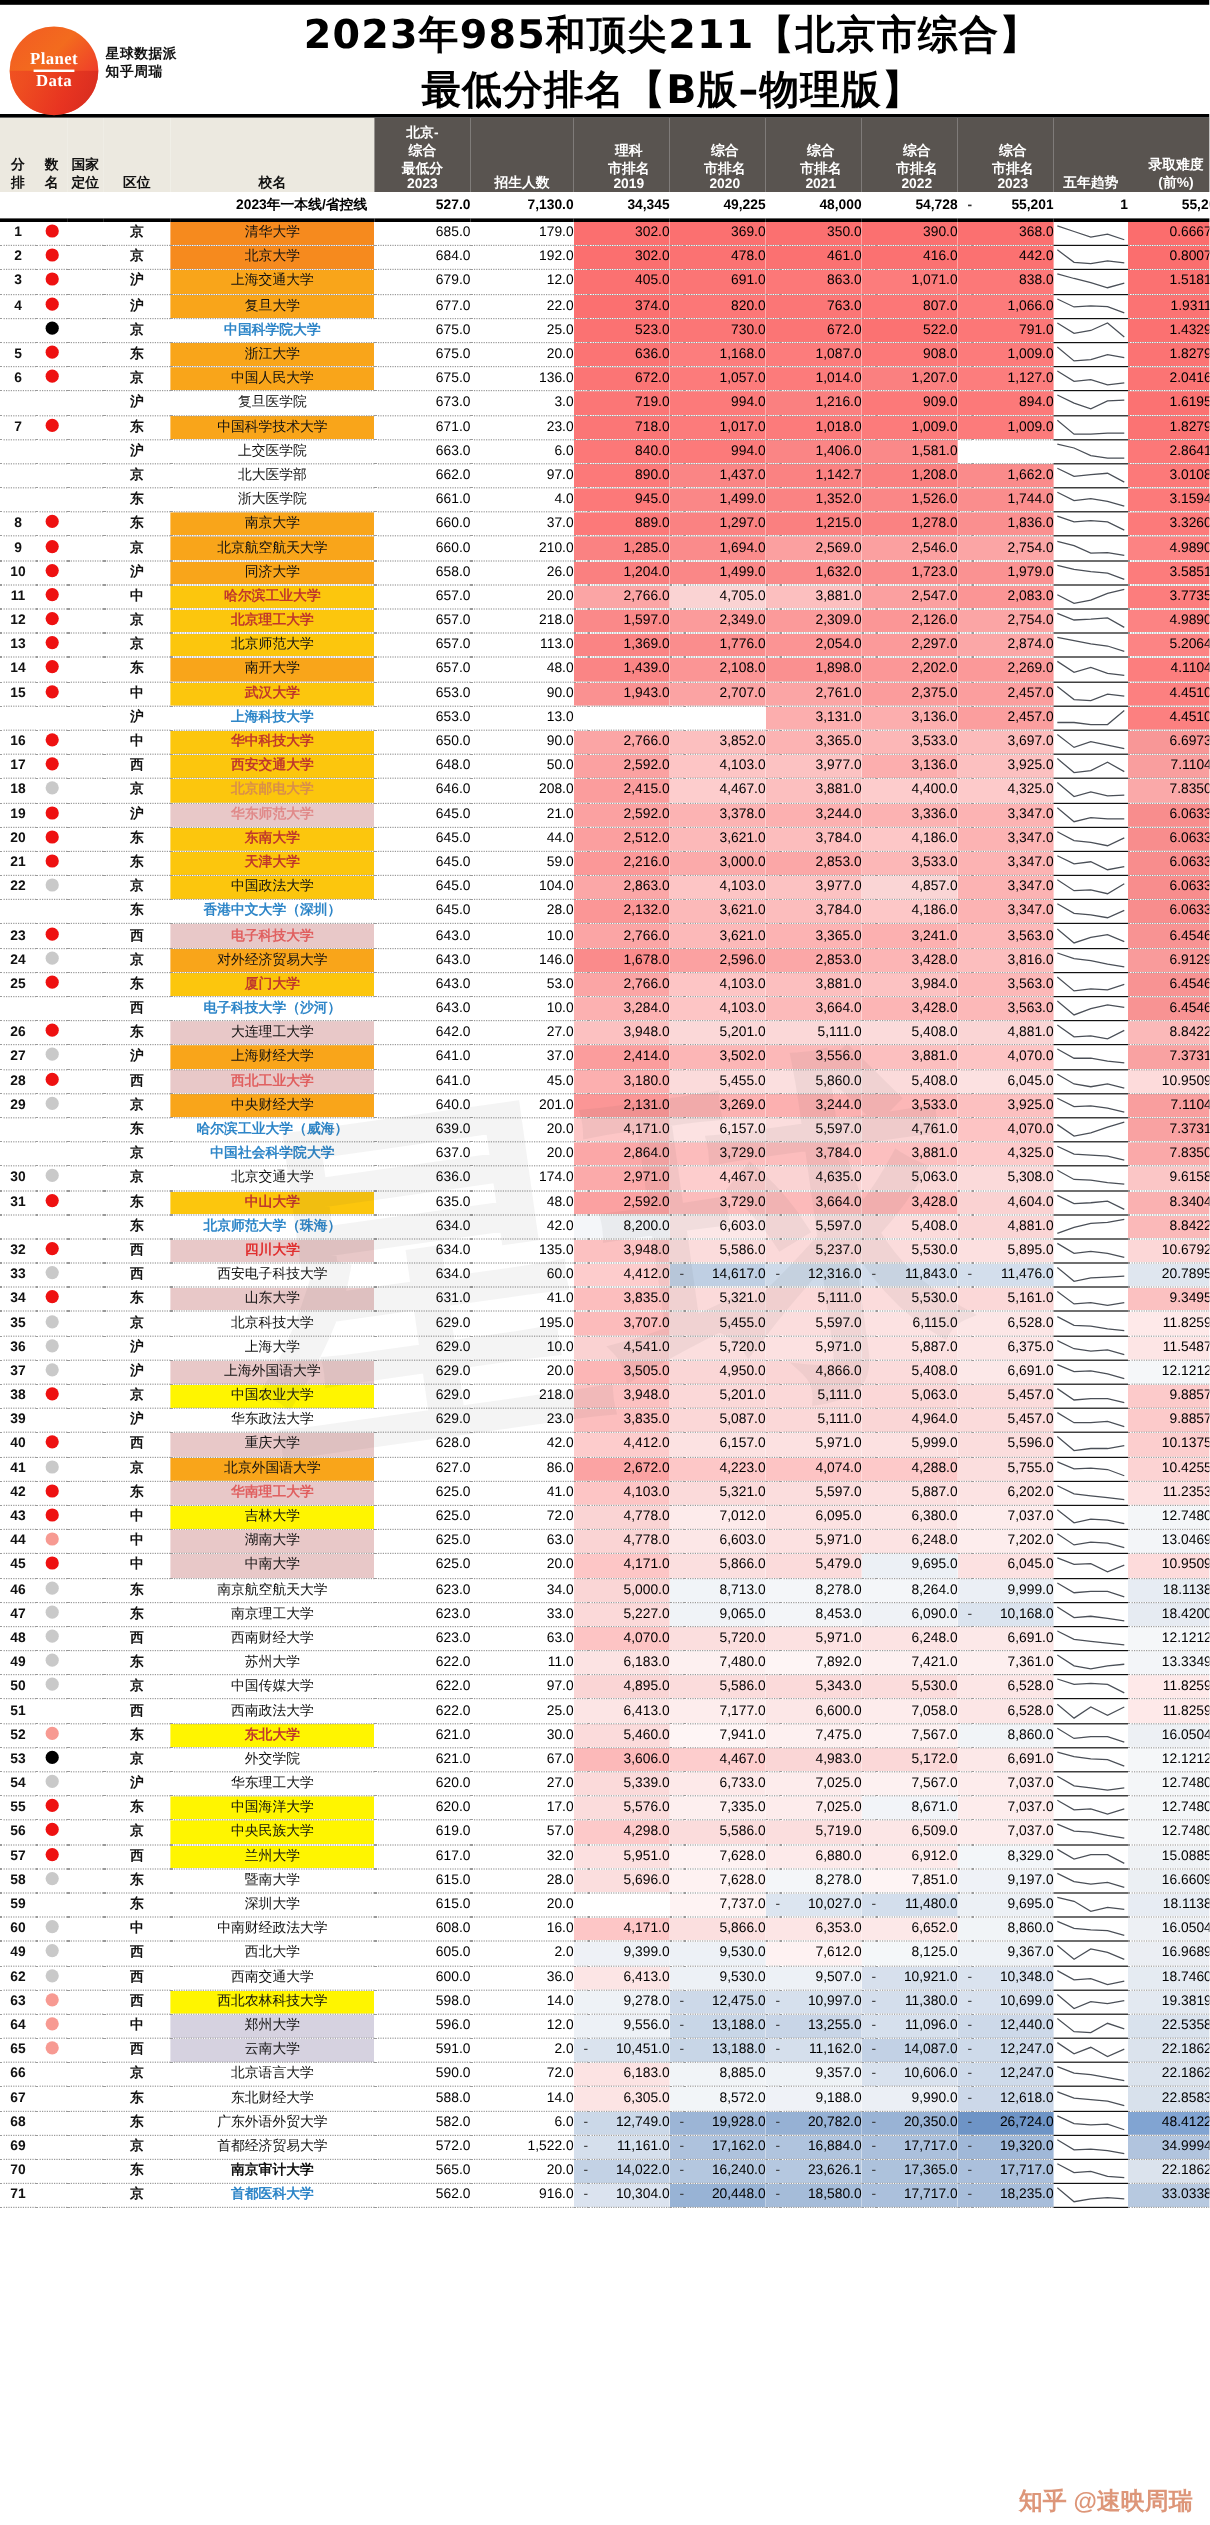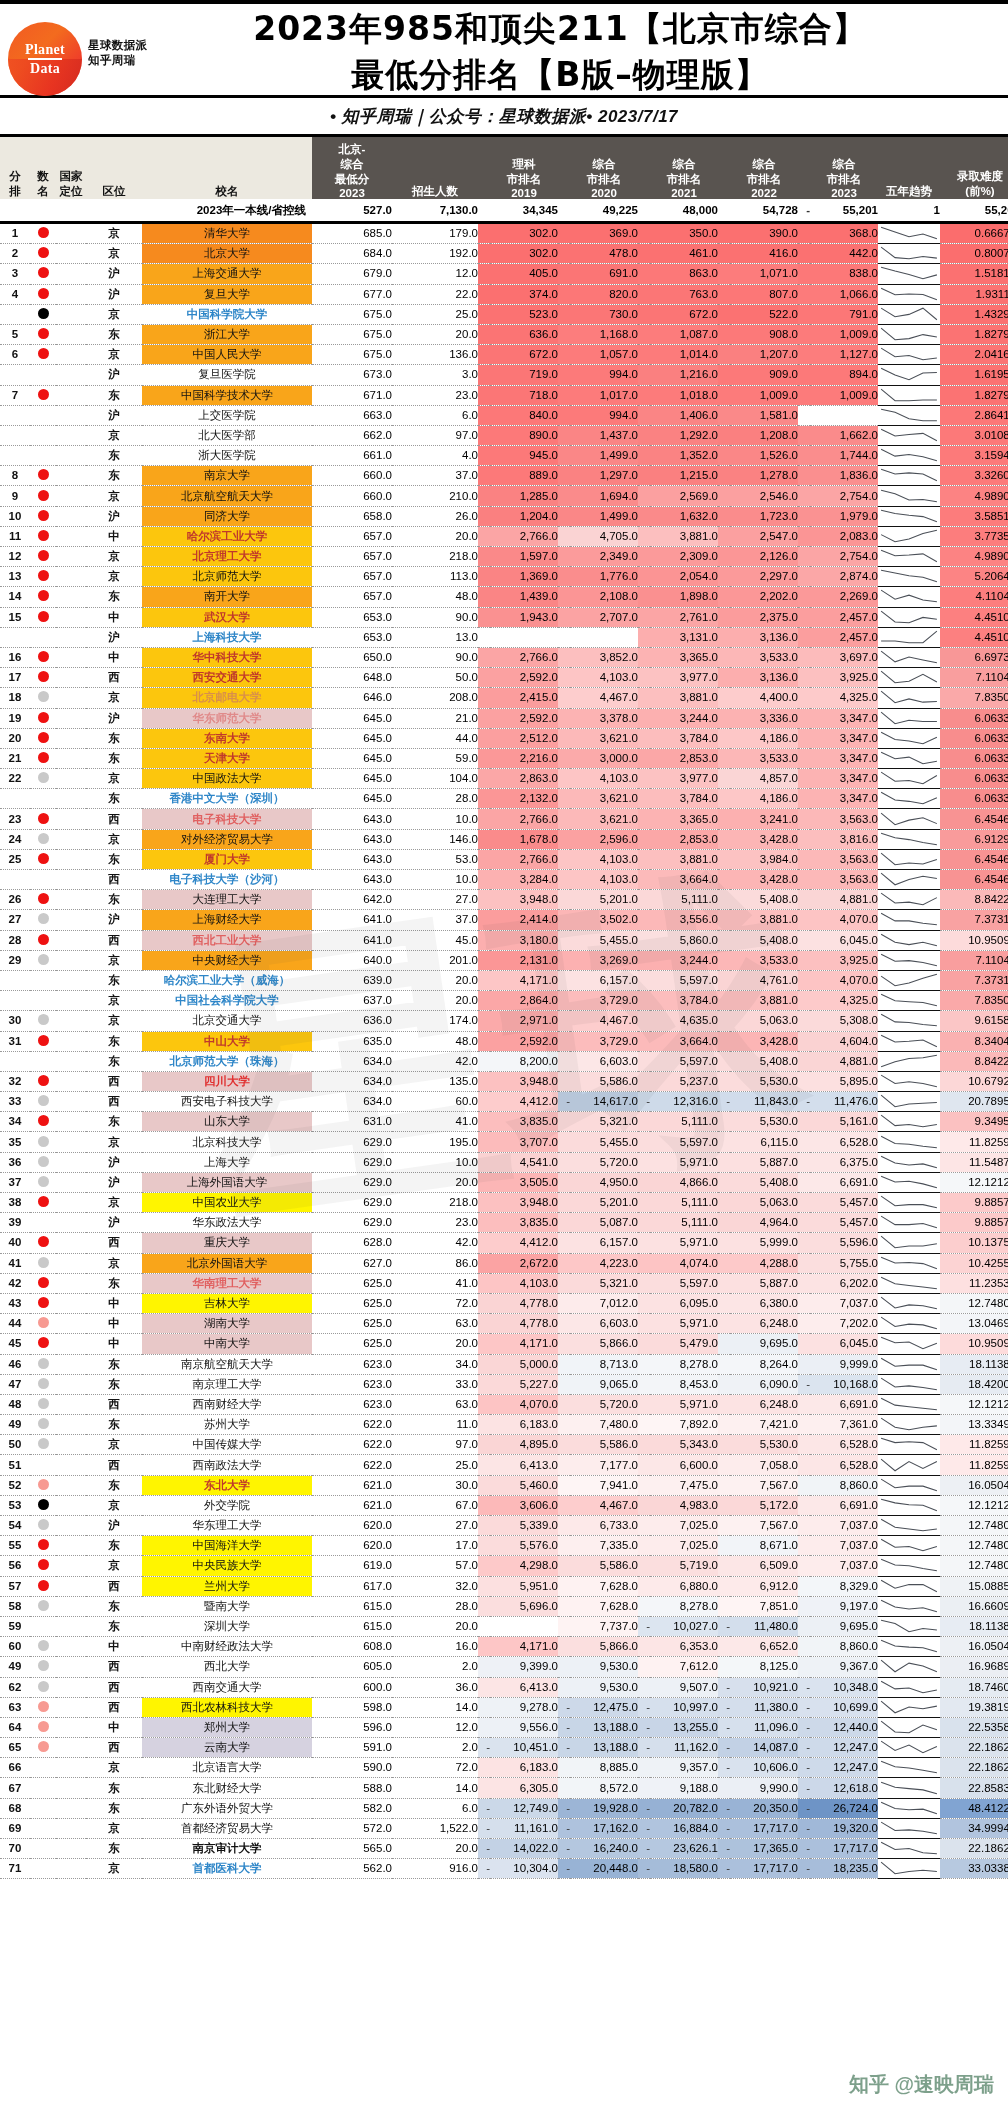--- a/index.html
+++ b/index.html
@@ -55,21 +55,21 @@
   .d-black{background:#000;}
   .d-gray{background:#c9c9c9;}
   .d-none{background:transparent;}
 
   .spark{display:block;width:100%;height:19px;}
   td.sparkcell{background:#fff;border-top:1px solid #111;border-bottom:1px solid #111;padding:0;}
 
   .watermark{position:absolute;left:0;top:0;width:1008px;height:2104px;pointer-events:none;z-index:5;
       display:flex;align-items:center;justify-content:center;opacity:.055;}
   .watermark div{font-size:300px;font-weight:bold;color:#444;transform:rotate(-8deg);font-family:"DejaVu Sans",sans-serif;}
-  .wm2{position:absolute;right:14px;bottom:6px;font-size:20px;font-weight:bold;color:#14532d;opacity:.55;z-index:6;}
+  .wm2{position:absolute;right:14px;bottom:6px;font-size:20px;font-weight:bold;color:#c2410c;opacity:.55;z-index:6;}
 </style>
 </head>
 <body>
 
 <div id="page">
 
   <div class="watermark">
       <div>星球</div>
     </div>
 
@@ -84,23 +84,20 @@
     <div class="brand">
       <div>星球数据派</div>
       <div>知乎周瑞</div>
     </div>
     <div class="maintitle">
       <div class="l1">2023年985和顶尖211【北京市综合】</div>
       <div class="l2">最低分排名【B版–物理版】</div>
     </div>
   </div>
 
-  <div class="subtitle">
-    <span>• 知乎周瑞｜公众号：星球数据派• 2023/7/17</span>
-  </div>
 
   <table class="main">
     <colgroup>
       <col style="width:30px">
         <col style="width:26px">
         <col style="width:30px">
       <col style="width:56px">
         <col style="width:170px">
       <col style="width:80px">
         <col style="width:86px">
@@ -454,21 +451,21 @@
           <td class="region"></td>
           <td class="region">京</td>
           <td class="school" style="background:transparent;color:#111;font-weight:normal">北大医学部</td>
           <td class="num">662.0</td>
           <td class="num">97.0</td>
           <td class="minus" style="background:hsl(0,95%,72.96666666666667%)"></td>
           <td class="num" style="background:hsl(0,95%,72.96666666666667%)">890.0</td>
           <td class="minus" style="background:hsl(0,92%,75.14909090909092%)"></td>
           <td class="num" style="background:hsl(0,92%,75.14909090909092%)">1,437.0</td>
           <td class="minus" style="background:hsl(0,92%,74.44606060606061%)"></td>
-          <td class="num" style="background:hsl(0,92%,74.44606060606061%)">1,292.0</td>
+          <td class="num" style="background:hsl(0,92%,74.44606060606061%)">1,142.7</td>
           <td class="minus" style="background:hsl(0,92%,74.03878787878787%)"></td>
           <td class="num" style="background:hsl(0,92%,74.03878787878787%)">1,208.0</td>
           <td class="minus" style="background:hsl(0,92%,76.24%)"></td>
           <td class="num" style="background:hsl(0,92%,76.24%)">1,662.0</td>
           <td class="sparkcell">
             <svg class="spark" viewBox="0 0 60 18" preserveAspectRatio="none">
               <path d="M3.0 3.0 L16.5 9.5 L30.0 8.0 L43.5 7.0 L57.0 14.0" fill="none" stroke="#4a4f57" stroke-width="1"></path>
             </svg>
           </td>
           <td class="pct" style="background:hsl(0,95%,73.0108%)">3.0108%</td>

